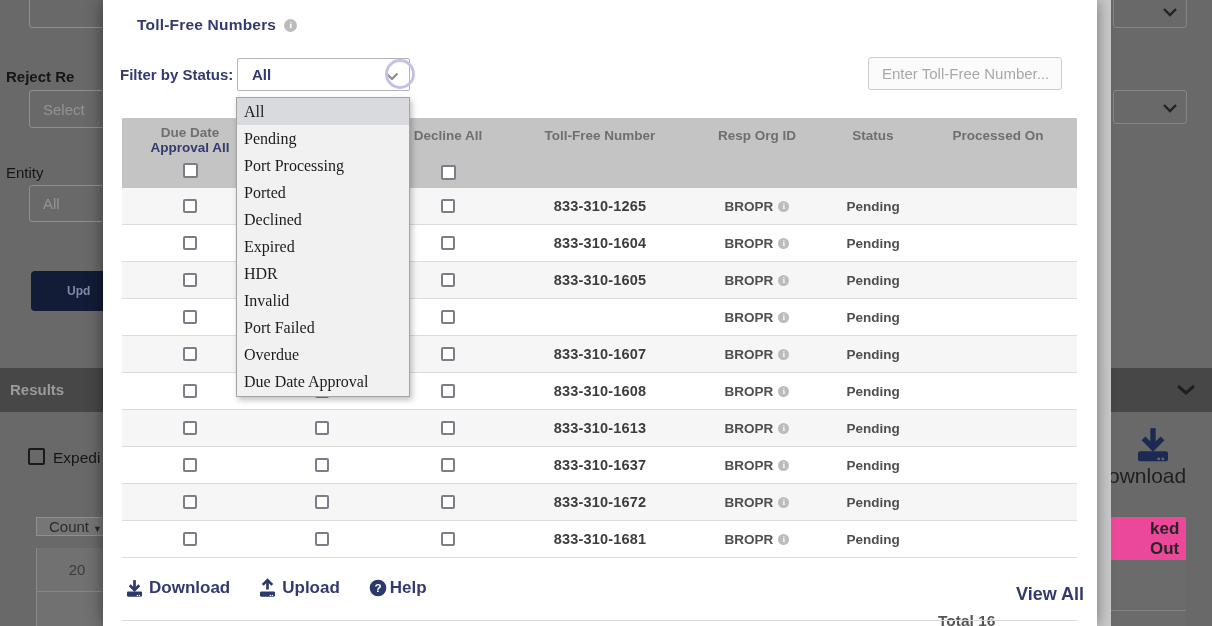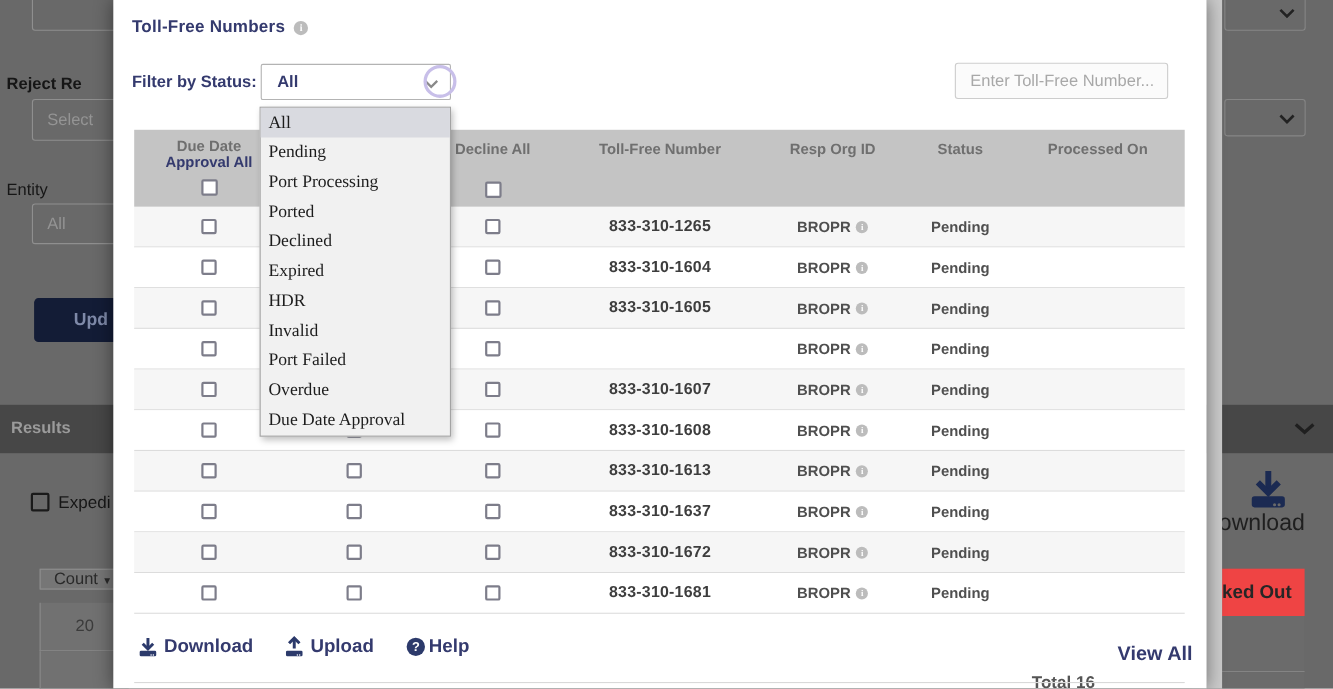--- a/index.html
+++ b/index.html
@@ -4,29 +4,29 @@
 <style>
   * { margin:0; padding:0; box-sizing:border-box; }
   html,body { width:1212px; height:626px; overflow:hidden; }
   body { font-family:"Liberation Sans", sans-serif; position:relative; background:#696969; }
   .abs { position:absolute; }
 
   
   .bg-box { border:1px solid #8f8f8f; border-radius:3px; background:transparent; }
   .bg-label { color:#161616; font-weight:700; font-size:15px; }
   .bg-select-text { color:#949494; font-size:15px; }
-  .bg-btn { background:#131c36; border-radius:4px; color:#7e89a8; font-weight:700; font-size:16px; }
+  .bg-btn { background:#131c36; border-radius:4px; color:#7e89a8; font-weight:700; font-size:12px; }
   .results-bar { background:#474747; }
   .results-title { color:#9b9b9b; font-size:15px; font-weight:700; }
   .bg-chk { width:17px; height:17px; border:2px solid #1a1a1a; border-radius:2px; background:transparent; }
   .bg-th { background:#767676; border:1px solid #8f8f8f; color:#2a2a2a; font-size:15px; display:flex; align-items:center; padding-left:12px; }
   .bg-td { background:#717171; border-bottom:1px solid #868686; border-left:1px solid #8a8a8a; color:#3b3b3b; font-size:15px; display:flex; align-items:center; justify-content:center; }
   .sort-icon::after { content:"▼"; font-size:9px; margin-left:4px; }
   .bg-dl-label { color:#1f1f1f; font-size:21px; }
-  .bg-th2 { background:#ef4444; color:#262626; font-size:17px; font-weight:700; display:flex; align-items:center; }
+  .bg-th2 { background:#ec4899; color:#262626; font-size:17px; font-weight:700; display:flex; align-items:center;padding-left:39px; }
   .chev { stroke:#222; stroke-width:2.4; fill:none; }
   .scroll-strip { background:#cbcbcb; }
 
   
   .modal { background:#fff; box-shadow:0 0 16px rgba(0,0,0,.45); }
   .modal-title { color:var(--accent_navy); font-weight:700; font-size:15.5px; letter-spacing:.2px; }
   .info-icon { display:inline-flex; width:13px; height:13px; border-radius:50%; background:var(--info_gray); color:#fff; font-size:9px; font-weight:700; align-items:center; justify-content:center; vertical-align:1px; font-family:"Liberation Serif",serif; }
   .info-icon::after { content:"i"; }
   .filter-label { color:var(--accent_navy); font-weight:700; font-size:15px; }
   .status-select { border:1px solid #b3b3b3; border-radius:2px; background:#fff; display:flex; align-items:center; padding-left:14px; color:var(--accent_navy); font-weight:700; font-size:15px; }
@@ -119,21 +119,21 @@
     <span>ked Out</span>
   </div>
   <div class="abs" style="left:1111px;top:560px;width:75px;height:51px;background:#6b6b6b;border-bottom:1px solid #848484;"></div>
   <div class="abs" style="left:1111px;top:611px;width:75px;height:15px;background:#6b6b6b;"></div>
 </div>
 
 <div class="abs scroll-strip" style="left:1097px;top:0;width:14px;height:626px;"></div>
 
 <div class="abs modal" style="left:103px;top:0;width:994px;height:626px;">
 
-  <div class="abs" style="left:17px;top:16px;display:flex;align-items:center;gap:8px;">
+  <div class="abs" style="left:34px;top:16px;display:flex;align-items:center;gap:8px;">
     <span class="modal-title">Toll-Free Numbers</span>
     <span class="info-icon"></span>
   </div>
 
   <div class="abs filter-label" style="left:17px;top:66px;">Filter by Status:</div>
 
   <div class="abs status-select" style="left:134px;top:58px;width:173px;height:33px;">
     <span>All</span>
     <svg class="abs icon-svg" style="right:10px;top:13px;" width="14" height="9" viewBox="0 0 14 9">
         <polyline points="1.5,1.5 7,7 12.5,1.5" style="stroke:#8a8a8a;stroke-width:2;fill:none;"></polyline>

